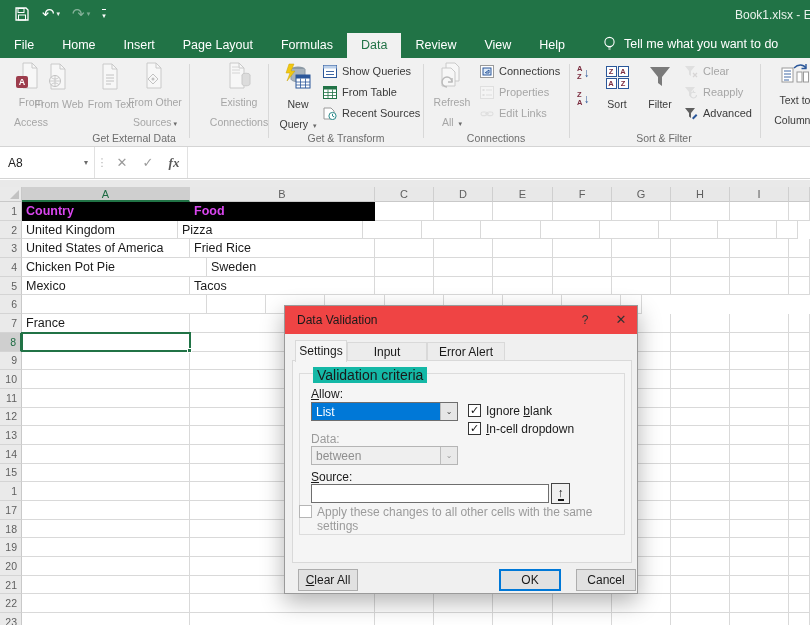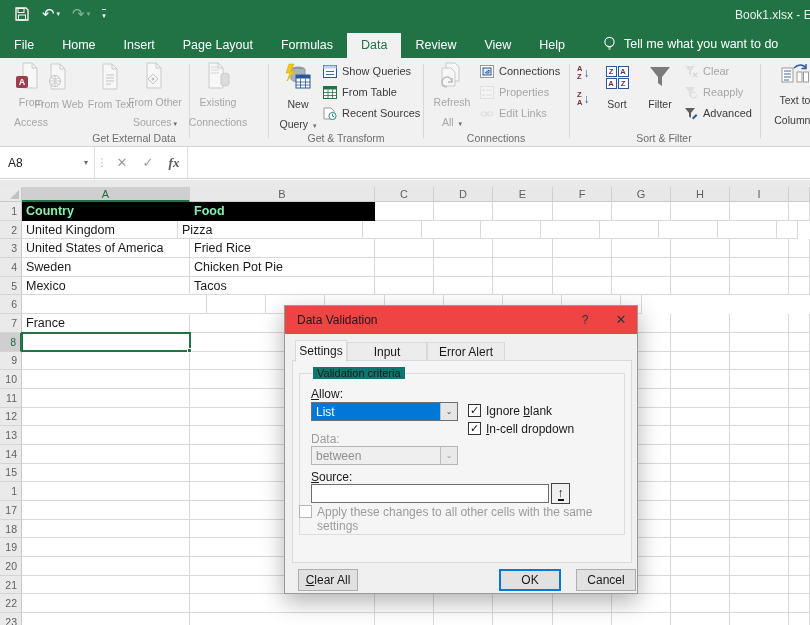--- a/index.html
+++ b/index.html
@@ -57,35 +57,35 @@
   .sheet { position:absolute; left:0; top:187px; width:810px; height:438px; background:#fff; overflow:hidden; }
   .hrow { display:flex; height:15px; }
   .corner { width:22px; background:#eaeaea; border-right:1px solid #c9c9c9; border-bottom:1px solid #c9c9c9; position:relative; }
   .corner::after { content:""; position:absolute; right:2px; bottom:2px; border-left:9px solid transparent; border-bottom:9px solid #c2c2c2; }
   .chdr { background:#e8e8e8; border-right:1px solid #cfcfcf; border-bottom:1px solid #c9c9c9; font-size:11px; color:#5f5f5f; display:flex; align-items:center; justify-content:center; }
   .chdr.sel { background:#cfcfcf; color:#1e6b43; border-bottom:2px solid #217346; }
   .grow { display:flex; height:18.7px; }
   .rn { width:22px; background:#eaeaea; border-right:1px solid #c9c9c9; border-bottom:1px solid #d4d4d4; font-size:10.5px; color:#5f5f5f; display:flex; align-items:center; justify-content:flex-end; padding-right:4px; }
   .rn.sel { background:#cfcfcf; color:#1e6b43; border-right:2px solid #217346; }
   .cell { border-right:1px solid #d9d9d9; border-bottom:1px solid #d9d9d9; font-size:12.5px; color:#1a1a1a; display:flex; align-items:center; padding-left:4px; white-space:nowrap; overflow:hidden; }
-  .cell.bh { background:#000; color:#86efac; font-weight:bold; border-right-color:#000; border-bottom-color:#000; }
+  .cell.bh { background:#000; color:#d946ef; font-weight:bold; border-right-color:#000; border-bottom-color:#000; }
   .selbox { position:absolute; border:2px solid #217346; background:transparent; }
   .selhandle { position:absolute; right:-3px; bottom:-3px; width:5px; height:5px; background:#217346; border:1px solid #fff; }
 
   
   .dialog { position:absolute; left:284px; top:305px; width:354px; height:289px; background:#f0f0f0; border:1px solid #9a9a9a; box-shadow:0 8px 22px rgba(0,0,0,.3); font-size:12px; color:#1a1a1a; }
   .dlg-title { position:absolute; left:0; top:0; right:0; height:28px; background:#ef4444; }
   .dlg-title .txt { position:absolute; left:12px; top:7px; font-size:12px; }
   .dlg-help { position:absolute; left:286px; top:4px; width:28px; height:20px; text-align:center; line-height:20px; color:#333; font-size:12px; }
   .dlg-close { position:absolute; left:322px; top:4px; width:28px; height:20px; text-align:center; line-height:20px; color:#333; font-size:13px; }
   .dlg-tab { position:absolute; top:36px; height:19px; background:#ececec; border:1px solid #d9d9d9; border-bottom:none; font-size:12px; text-align:center; line-height:18px; }
   .dlg-tab.active { top:34px; height:22px; background:#f5f5f5; line-height:21px; z-index:3; }
   .dlg-page { position:absolute; left:7px; top:54px; width:340px; height:203px; background:#f5f5f5; border:1px solid #d9d9d9; z-index:1; }
   .groupbox { position:absolute; left:6px; top:12px; width:326px; height:162px; border:1px solid #dcdcdc; }
-  .gb-label { position:absolute; left:13px; top:5px; background:#0f766e; padding:0 4px; font-size:11px; }
+  .gb-label { position:absolute; left:13px; top:5px; background:#14b8a6; padding:0 4px; font-size:14px; }
   .fld-label { position:absolute; font-size:12px; }
   .fld-label.gray, .gray { color:#9b9b9b; }
   .combo { position:absolute; width:147px; height:19px; border:1px solid #6e6e6e; background:#fff; display:flex; }
   .combo .cval { flex:1; font-size:12px; padding:2px 4px; white-space:nowrap; overflow:hidden; }
   .combo .cval.hl { background:#0078d7; color:#fff; }
   .combo .carrow { width:17px; background:#e6e6e6; border-left:1px solid #bdbdbd; display:flex; align-items:center; justify-content:center; font-size:8px; color:#444; }
   .combo.dis { border-color:#b5b5b5; background:#efefef; }
   .combo.dis .cval { color:#8f8f8f; }
   .combo.dis .carrow { background:#e9e9e9; color:#9a9a9a; }
   .chk { position:absolute; width:13px; height:13px; background:#fff; border:1px solid #333; font-size:11px; line-height:11px; text-align:center; color:#111; }
@@ -183,21 +183,21 @@
             <span class="docwrap"><svg width="22" height="27" viewBox="0 0 22 27">
                 <path d="M4 1h9l5 5v20H4z" fill="#fff" stroke="#9a9a9a"></path>
                 <path d="M13 1v5h5" fill="none" stroke="#9a9a9a"></path>
                 <path d="M10 12l5 5-5 5-5-5z" fill="none" stroke="#8a8a8a"></path>
                 <circle cx="10" cy="17" r="1.5" fill="#8a8a8a"></circle>
               </svg></span>
           </span>
         <span class="blabel"><span>From Other Sources</span><span class="caret">▾</span></span>
       </div>
       <div class="rdivider" style="left:189px"></div>
-      <div class="bigbtn" style="left:186px;width:64px">
+      <div class="bigbtn" style="left:207px;width:64px">
         <span class="bicon">
             <span class="docwrap"><svg width="26" height="27" viewBox="0 0 26 27">
                 <path d="M3 1h9l5 5v20H3z" fill="#fff" stroke="#9a9a9a"></path>
                 <path d="M12 1v5h5" fill="none" stroke="#9a9a9a"></path>
                 <path d="M5 5h8M5 8h8M5 11h8" stroke="#b5b5b5"></path>
                 <ellipse cx="19" cy="13" rx="4" ry="1.8" fill="#c3c3c3" stroke="#9a9a9a"></ellipse>
                 <path d="M15 13v9c0 1 1.8 1.8 4 1.8s4-.8 4-1.8v-9" fill="#c3c3c3" stroke="#9a9a9a"></path>
               </svg></span>
           </span>
         <span class="blabel">Existing Connections</span>
@@ -459,22 +459,22 @@
         <div class="cell" style="width: 59px;"></div>
         <div class="cell" style="width: 60px;"></div>
         <div class="cell" style="width: 59px;"></div>
         <div class="cell" style="width: 59px;"></div>
         <div class="cell" style="width: 59px;"></div>
         <div class="cell" style="width: 59px;"></div>
         <div class="cell" style="width: 21px;"></div>
       </div>
       <div class="grow">
         <div class="rn">4</div>
+        <div class="cell" style="width: 185px;">Chicken Pot Pie</div>
         <div class="cell" style="width: 168px;">Sweden</div>
-        <div class="cell" style="width: 185px;">Chicken Pot Pie</div>
         <div class="cell" style="width: 59px;"></div>
         <div class="cell" style="width: 59px;"></div>
         <div class="cell" style="width: 60px;"></div>
         <div class="cell" style="width: 59px;"></div>
         <div class="cell" style="width: 59px;"></div>
         <div class="cell" style="width: 59px;"></div>
         <div class="cell" style="width: 59px;"></div>
         <div class="cell" style="width: 21px;"></div>
       </div>
       <div class="grow">

